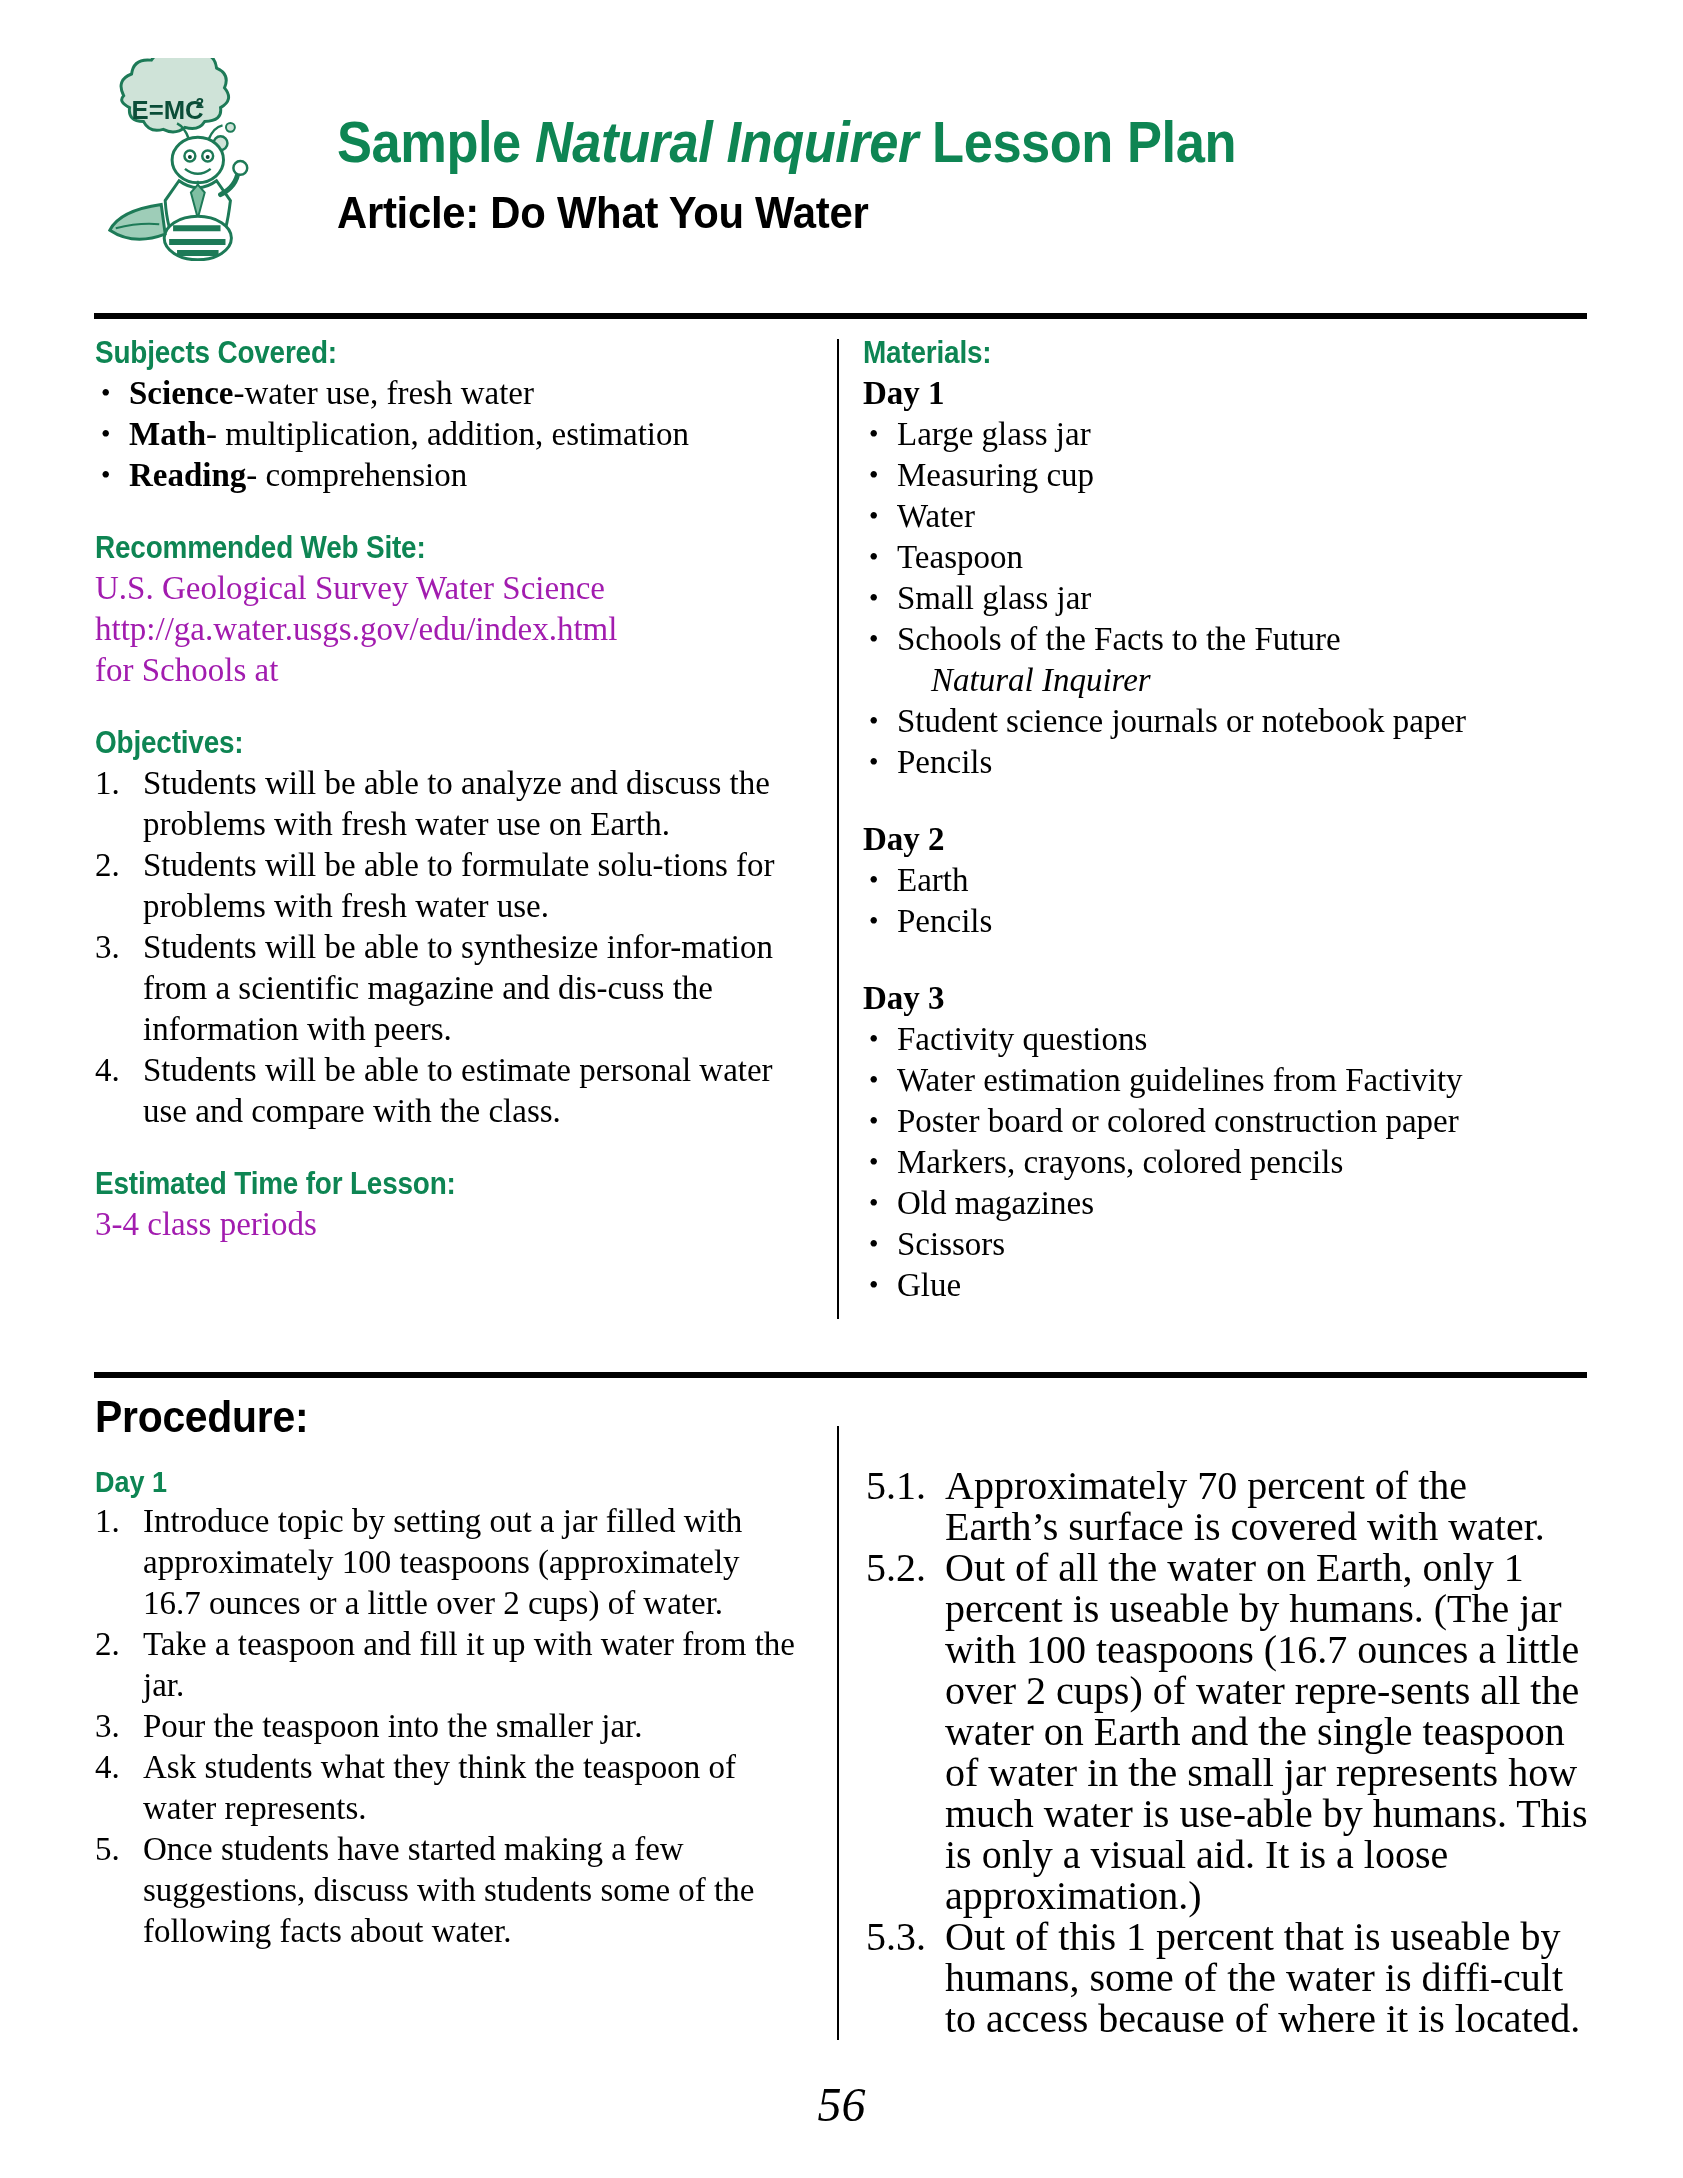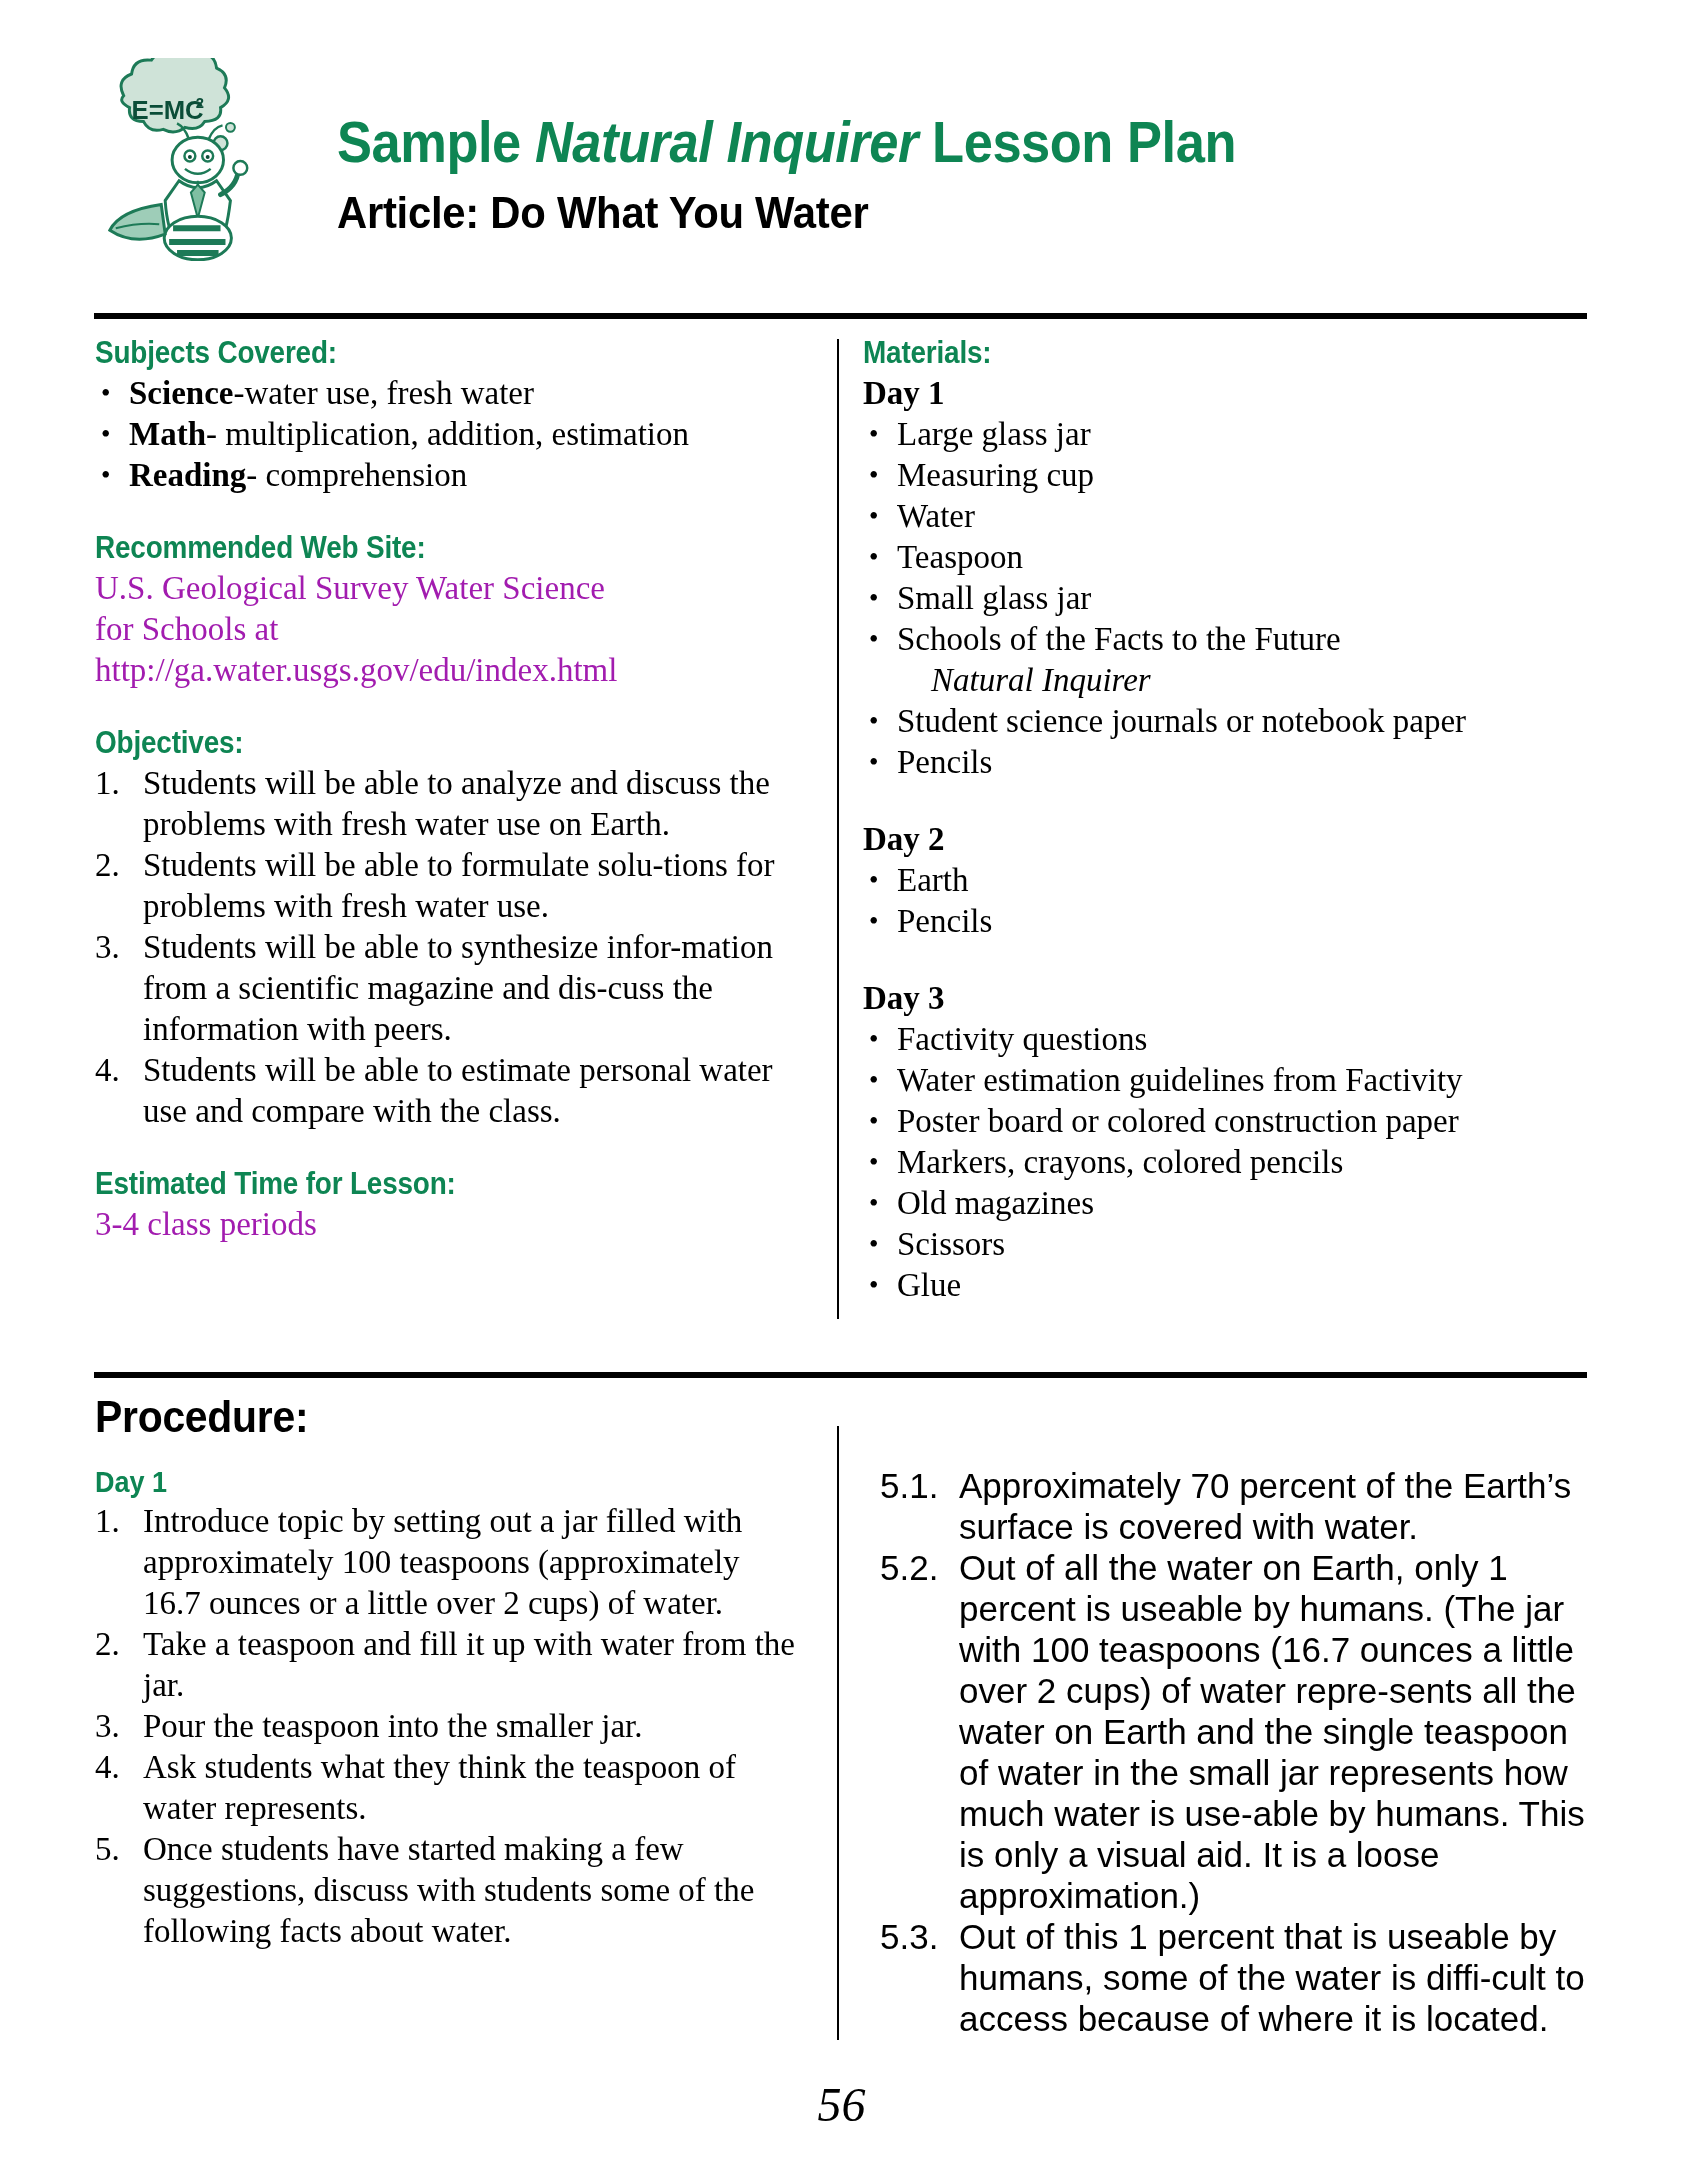--- a/index.html
+++ b/index.html
@@ -187,24 +187,23 @@
   }
 
   ol.subnumbered {
     list-style: none;
     margin: 0;
     padding: 0;
   }
   ol.subnumbered > li {
     position: relative;
     padding-left: 79px;
-    font-family: Liberation Sans, sans-serif;
-    font-size: 35px;
-    line-height: 41px;
-    margin-left: 14px;
+    font-family: Liberation Serif, serif;
+    font-size: 40px;
+    line-height: 41px;
   }
   ol.subnumbered > li .num {
     position: absolute;
     left: 0;
     top: 0;
     width: 71px;
     text-align: left;
   }
 
   .daylabel {
@@ -294,22 +293,22 @@
     <h2 class="section-head">Subjects Covered:</h2>
     <ul class="bullets">
       <li><span class="bullet-dot">•</span><b>Science</b><span>-water use, fresh water</span></li>
       <li><span class="bullet-dot">•</span><b>Math</b><span>- multiplication, addition, estimation</span></li>
       <li><span class="bullet-dot">•</span><b>Reading</b><span>- comprehension</span></li>
     </ul>
 
     <h2 class="section-head spaced">Recommended Web Site:</h2>
     <div class="body-text web-lines">
       <p>U.S. Geological Survey Water Science</p>
+      <p>http://ga.water.usgs.gov/edu/index.html</p>
       <p>for Schools at</p>
-      <p>http://ga.water.usgs.gov/edu/index.html</p>
     </div>
 
     <h2 class="section-head spaced">Objectives:</h2>
     <ol class="numbered">
       <li><span class="num">1.</span><span>Students will be able to analyze and discuss the problems with fresh water use on Earth.</span></li>
       <li><span class="num">2.</span><span>Students will be able to formulate solu-tions for problems with fresh water use.</span></li>
       <li><span class="num">3.</span><span>Students will be able to synthesize infor-mation from a scientific magazine and dis-cuss the information with peers.</span></li>
       <li><span class="num">4.</span><span>Students will be able to estimate personal water use and compare with the class.</span></li>
     </ol>
 

